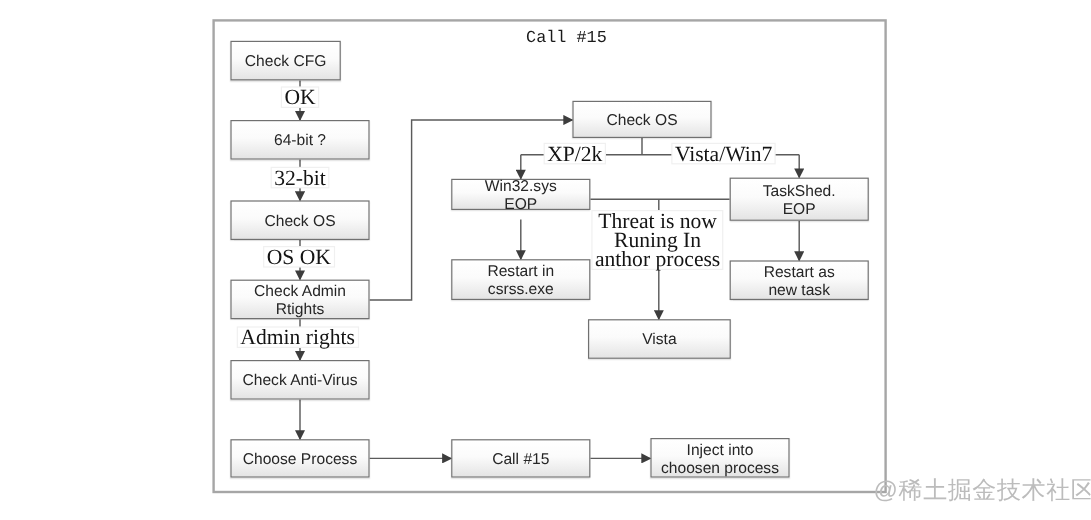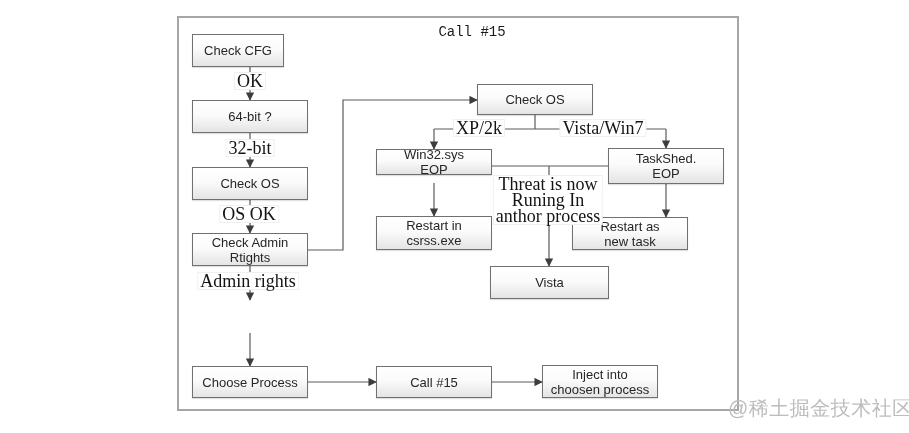--- a/index.html
+++ b/index.html
@@ -107,30 +107,31 @@
       <line x1="308" y1="382" x2="376" y2="382" marker-end="url(#arrow)"></line>
       <line x1="492" y1="382" x2="542" y2="382" marker-end="url(#arrow)"></line>
     </g>
   </svg>
 
   <div class="node" style="left:192px;top:34px;width:92px;height:33px">Check CFG</div>
   <div class="node" style="left:192px;top:100px;width:116px;height:33px">64-bit ?</div>
   <div class="node" style="left:192px;top:167px;width:116px;height:33px">Check OS</div>
   <div class="node" style="left:192px;top:233px;width:116px;height:33px">Check Admin
 Rtights</div>
+  <div class="node" style="left:192px;top:300px;width:116px;height:33px">Check Anti-Virus</div>
   <div class="node" style="left:192px;top:366px;width:116px;height:32px">Choose Process</div>
 
   <div class="node" style="left:477px;top:84px;width:116px;height:31px">Check OS</div>
   <div class="node" style="left:376px;top:149px;width:116px;height:26px">Win32.sys
 EOP</div>
   <div class="node" style="left:608px;top:148px;width:116px;height:36px">TaskShed.
 EOP</div>
   <div class="node" style="left:376px;top:216px;width:116px;height:34px">Restart in
 csrss.exe</div>
-  <div class="node" style="left:572px;top:217px;width:116px;height:33px">Restart as
+  <div class="node" style="left:608px;top:217px;width:116px;height:33px">Restart as
 new task</div>
   <div class="node" style="left:490px;top:266px;width:119px;height:33px">Vista</div>
 
   <div class="node" style="left:376px;top:366px;width:116px;height:32px">Call #15</div>
   <div class="node" style="left:542px;top:365px;width:116px;height:33px">Inject into
 choosen process</div>
 
   <div class="elabel" style="left:250px;top:81px">OK</div>
   <div class="elabel" style="left:250px;top:148px">32-bit</div>
   <div class="elabel" style="left:249px;top:214px">OS OK</div>

